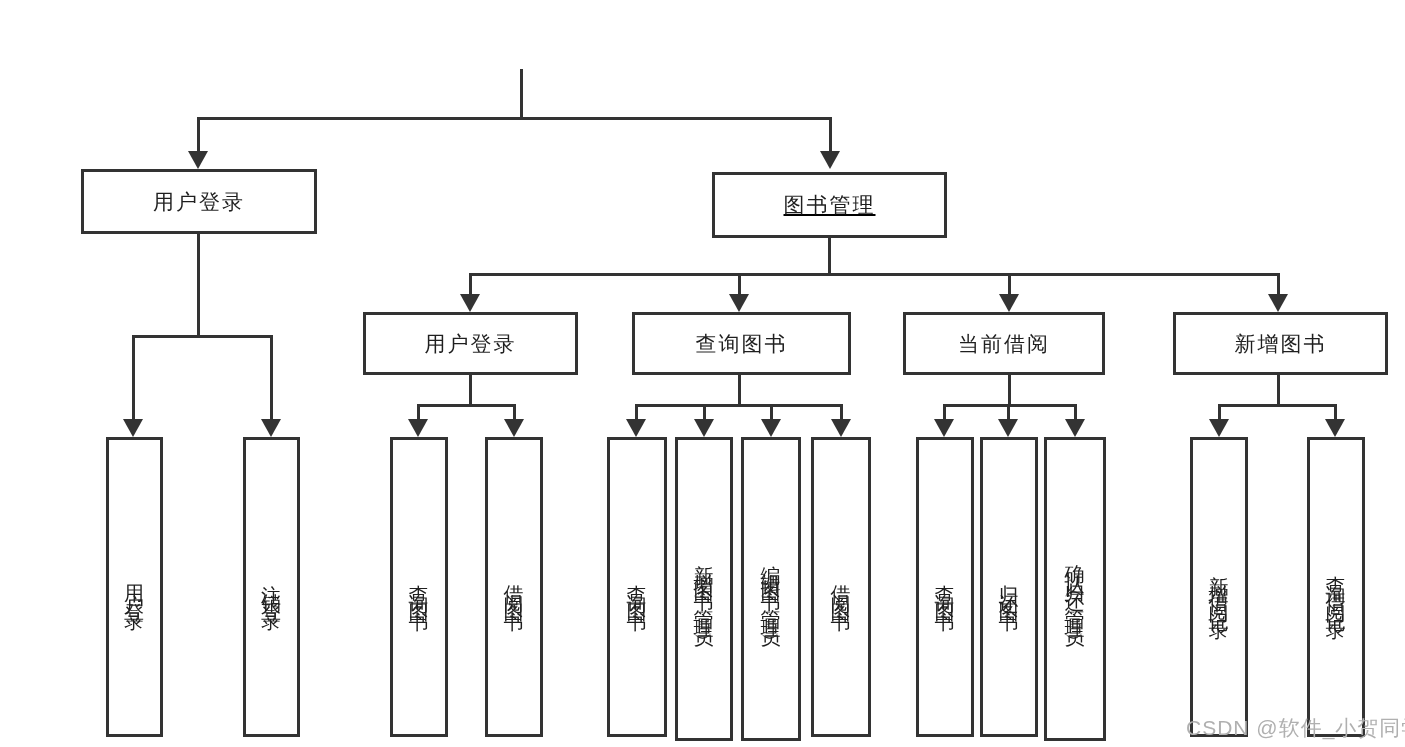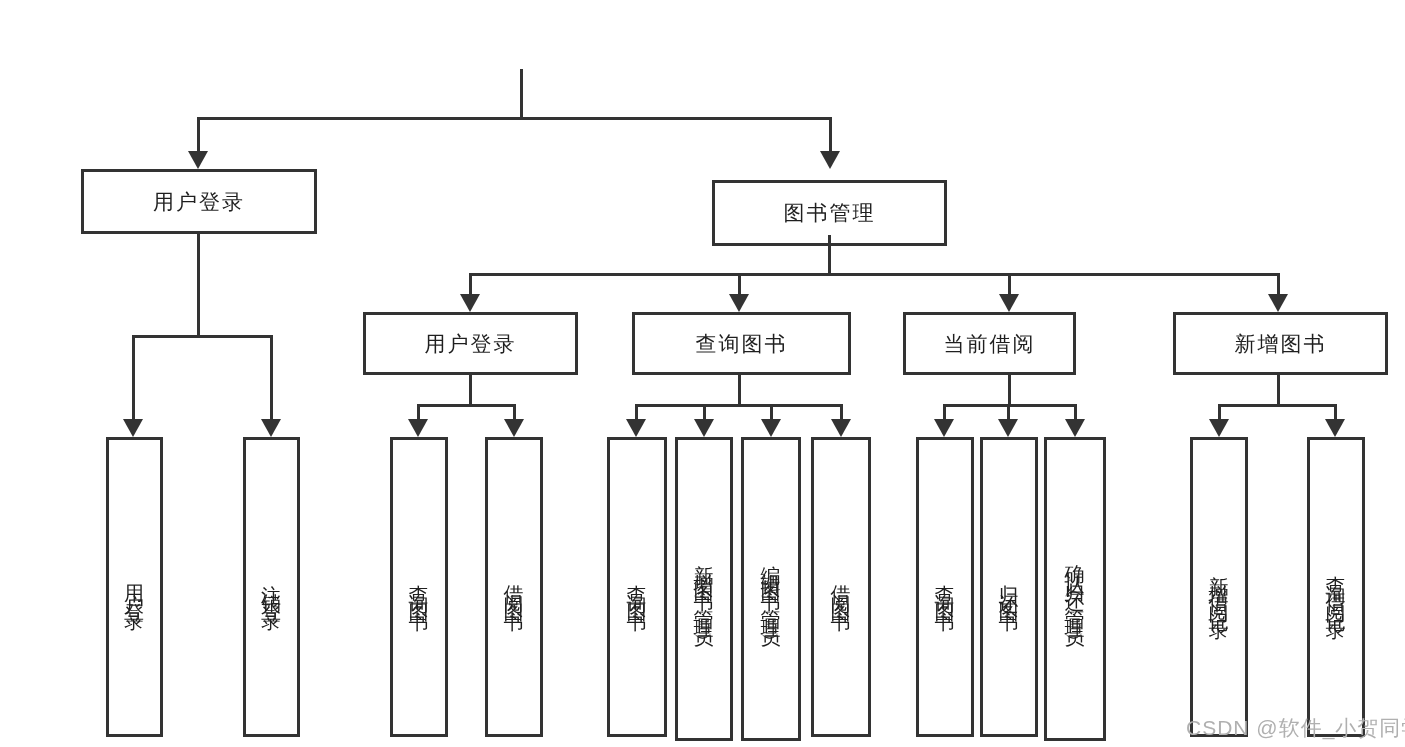--- a/index.html
+++ b/index.html
@@ -64,21 +64,21 @@
   <div class="ln" style="left:520px; top:69px; width:3px; height:50px;"></div>
   <div class="ln" style="left:197px; top:117px; width:635px; height:3px;"></div>
   <div class="ln" style="left:197px; top:117px; width:3px; height:38px;"></div>
   <div class="ln" style="left:829px; top:117px; width:3px; height:38px;"></div>
   <div class="arr" style="left:188px; top:151px;"></div>
   <div class="arr" style="left:820px; top:151px;"></div>
 
   <div class="box" style="left:81px; top:169px; width:236px; height:65px;">
     <span class="hlbl">用户登录</span>
   </div>
-  <div class="box" style="left:712px; top:180px; width:235px; height:66px;">
+  <div class="box" style="left:712px; top:172px; width:235px; height:66px;text-decoration:underline;">
     <span class="hlbl">图书管理</span>
   </div>
 
   <div class="ln" style="left:197px; top:234px; width:3px; height:104px;"></div>
   <div class="ln" style="left:132px; top:335px; width:141px; height:3px;"></div>
   <div class="ln" style="left:132px; top:335px; width:3px; height:86px;"></div>
   <div class="ln" style="left:270px; top:335px; width:3px; height:86px;"></div>
   <div class="arr" style="left:123px; top:419px;"></div>
   <div class="arr" style="left:261px; top:419px;"></div>
 
@@ -92,21 +92,21 @@
   <div class="arr" style="left:729px; top:294px;"></div>
   <div class="arr" style="left:999px; top:294px;"></div>
   <div class="arr" style="left:1268px; top:294px;"></div>
 
   <div class="box" style="left:363px; top:312px; width:215px; height:63px;">
     <span class="hlbl">用户登录</span>
   </div>
   <div class="box" style="left:632px; top:312px; width:219px; height:63px;">
     <span class="hlbl">查询图书</span>
   </div>
-  <div class="box" style="left:903px; top:312px; width:173px; height:63px;">
+  <div class="box" style="left:903px; top:312px; width:202px; height:63px;">
     <span class="hlbl">当前借阅</span>
   </div>
   <div class="box" style="left:1173px; top:312px; width:215px; height:63px;">
     <span class="hlbl">新增图书</span>
   </div>
 
   <div class="ln" style="left:469px; top:375px; width:3px; height:32px;"></div>
   <div class="ln" style="left:417px; top:404px; width:99px; height:3px;"></div>
   <div class="ln" style="left:417px; top:404px; width:3px; height:18px;"></div>
   <div class="ln" style="left:513px; top:404px; width:3px; height:18px;"></div>

